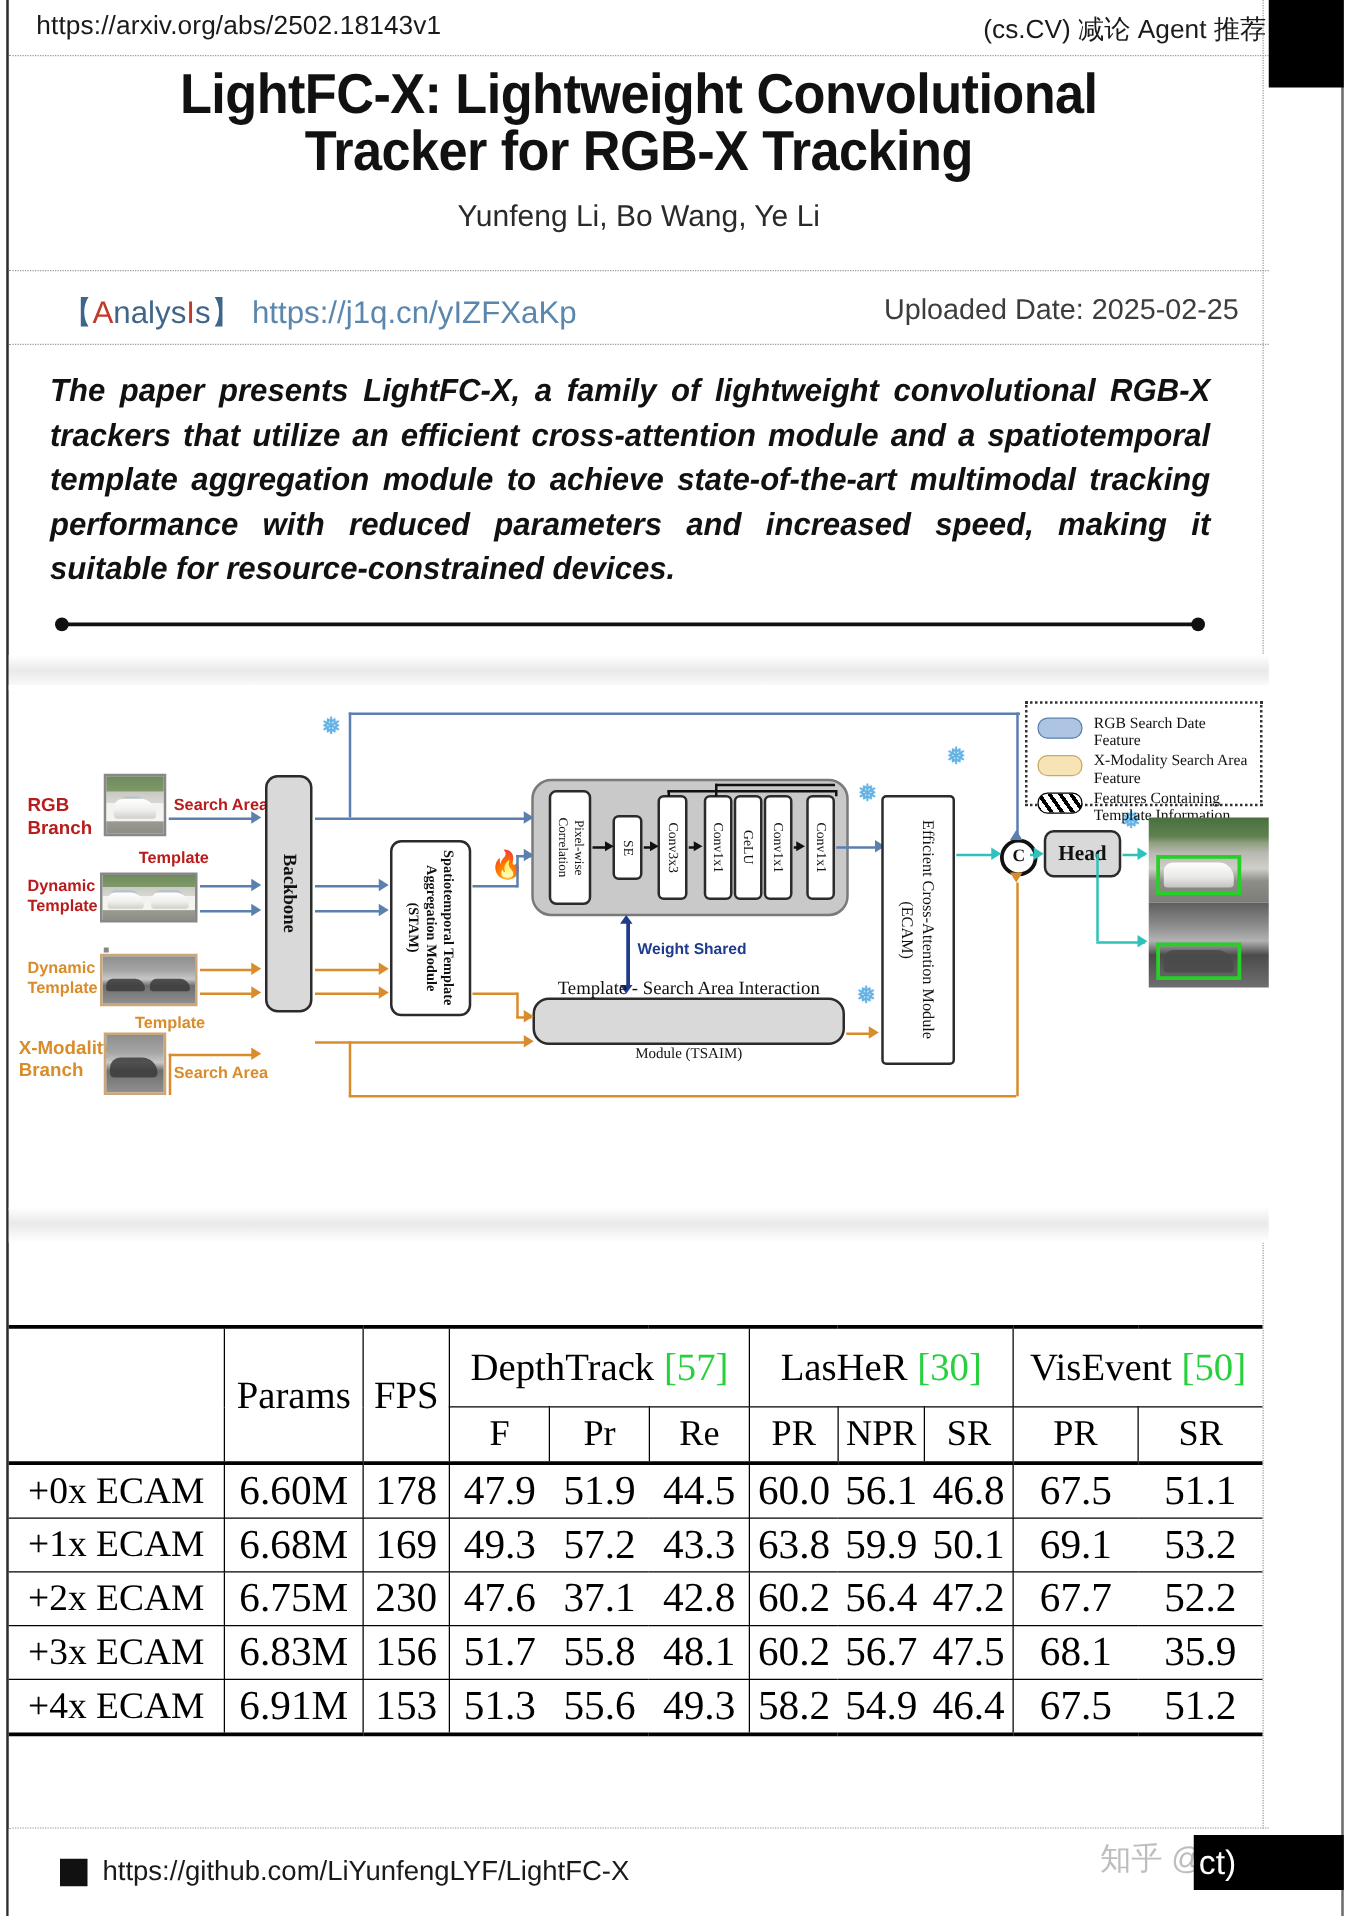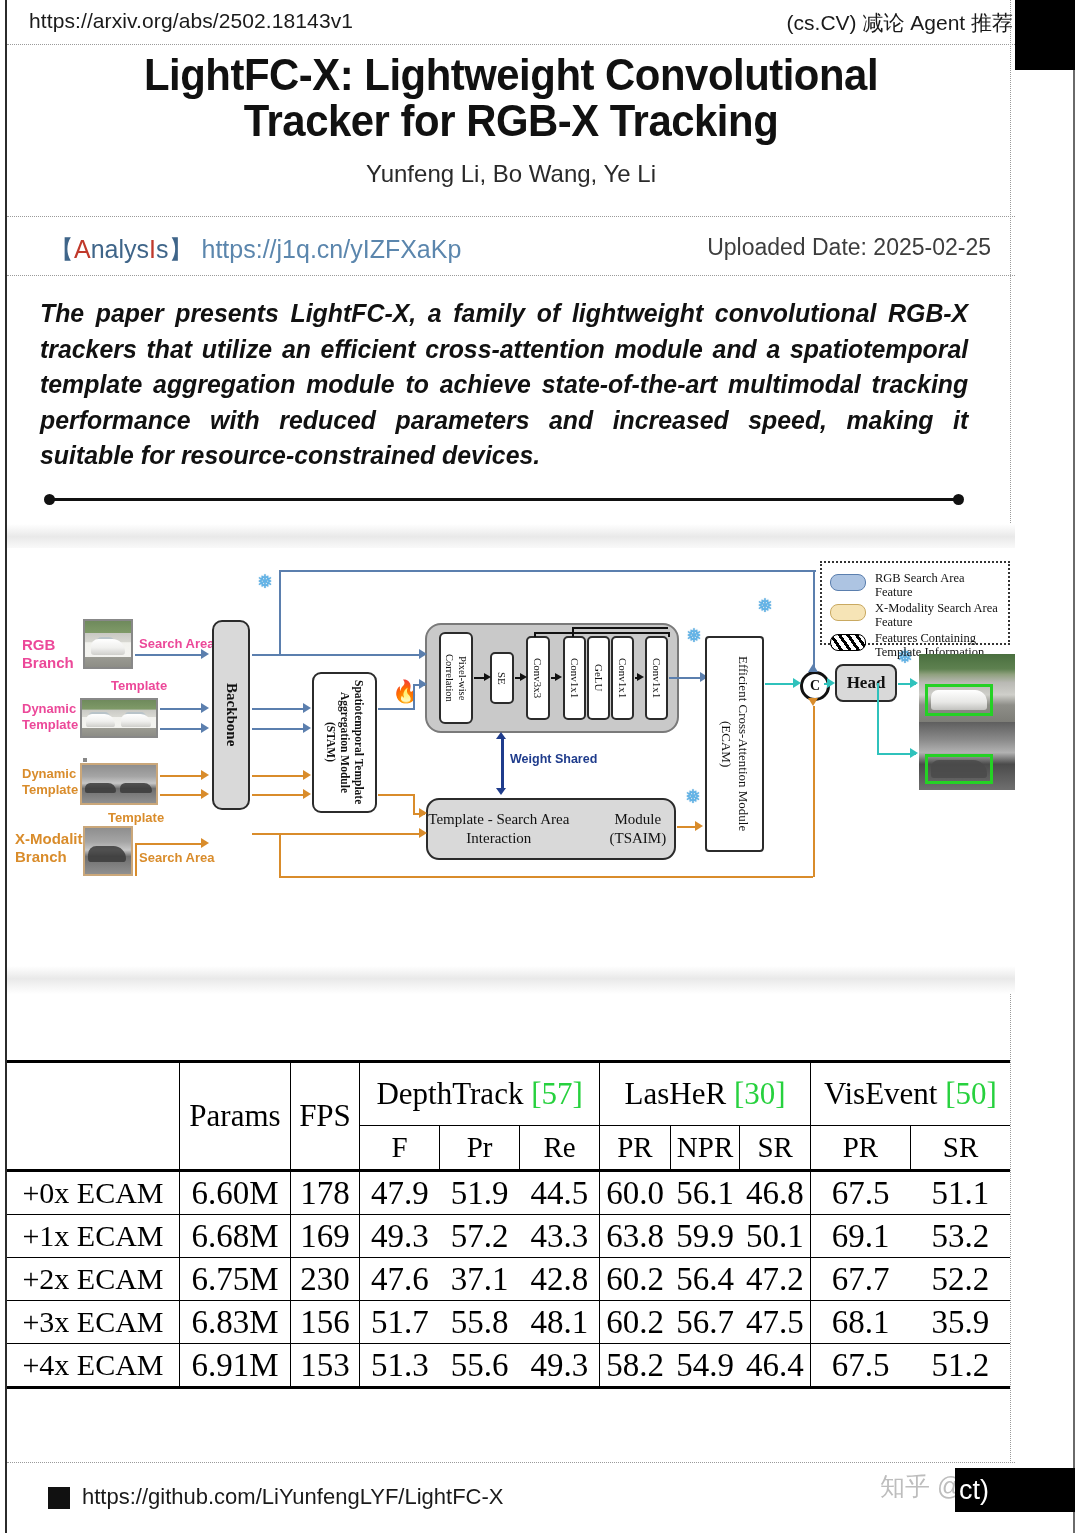--- a/index.html
+++ b/index.html
@@ -91,21 +91,21 @@
     background:linear-gradient(to bottom,#ffffff 0%,#e9e9e9 45%,#f3f3f3 70%,#ffffff 100%);
   }
 
   
   .figure{
     position:absolute;left:7px;top:548px;width:1008px;height:420px;
     background:#fff;
   }
   .fig-inner{position:absolute;left:0;top:0;width:1008px;height:420px;}
   .lbl{position:absolute;font-family:"Liberation Sans",sans-serif;font-weight:700;}
-  .lbl-blue{color:#ec4899;}
+  .lbl-blue{color:#b91c1c;}
   .lbl-orange{color:#d98c2b;}
   .thumb{position:absolute;border:2px solid #888;box-sizing:border-box;overflow:hidden;}
   .thumb-rgb{
     background:
       linear-gradient(to bottom,#6f8a5c 0%,#7f9a68 26%,#c9c9c4 27%,#d8d8d2 46%,#f2f2ee 47%,#f4f4f0 78%,#9a9a92 79%,#8d8d86 100%);
   }
   .thumb-rgb .car{
     position:absolute;left:12%;top:40%;width:76%;height:34%;
     background:linear-gradient(to bottom,#ffffff 0%,#f0f0ee 55%,#cfcfcb 100%);
     border-radius:14px 24px 6px 6px;
@@ -347,43 +347,43 @@
       <div class="arrow-h" style="left:628px;top:129px;width:5px;border-color:#111;"></div>
       <div class="ahead" style="left:630px;top:125px;border-width:4.5px 0 4.5px 7px;border-color:transparent transparent transparent #111;"></div>
       <div class="arrow-h" style="left:662px;top:129px;width:36px;border-color:#5b7fae;"></div>
       <div class="ahead" style="left:693px;top:124px;border-width:5px 0 5px 8px;border-color:transparent transparent transparent #5b7fae;"></div>
 
       <div class="arrow-v" style="left:494px;top:188px;height:54px;border-left:3px solid #1f3c8c;"></div>
       <div class="ahead" style="left:489px;top:184px;border-width:0 5.5px 7px 5.5px;border-color:transparent transparent #1f3c8c transparent;"></div>
       <div class="ahead" style="left:489px;top:240px;border-width:7px 5.5px 0 5.5px;border-color:#1f3c8c transparent transparent transparent;"></div>
       <div class="ws-label" style="left:503px;top:204px;">Weight Shared</div>
 
-      <div class="box" style="left:419px;top:250px;width:250px;height:62px;border-radius:13px;flex-direction:row;gap:32px;">
+      <div class="box" style="left:419px;top:250px;width:250px;height:38px;border-radius:13px;flex-direction:column;gap:32px;">
         <span style="font-size:15px;line-height:19px;">Template - Search Area Interaction</span>
-        <span style="font-size:15px;line-height:19px;">Module (TSAIM)</span>
+        <span style="font-size:12px;line-height:19px;">Module (TSAIM)</span>
       </div>
       <div class="snow" style="left:678px;top:239px;">❅</div>
 
       <div class="box box-w" style="left:698px;top:88px;width:59px;height:216px;border-radius:4px;">
         <span class="vert" style="font-size:13px;line-height:17px;font-weight:400;">Efficient Cross-Attention Module (ECAM)</span>
       </div>
       <div class="snow" style="left:750px;top:48px;">❅</div>
 
       <div class="concat" style="left:793px;top:123px;">
         <span>C</span>
       </div>
       <div class="box" style="left:828px;top:116px;width:62px;height:38px;border-radius:8px;">
         <span style="font-size:17px;font-weight:700;">Head</span>
       </div>
       <div class="snow" style="left:890px;top:99px;">❅</div>
 
       <div class="legend" style="left:813px;top:13px;width:190px;height:84px;">
         <div class="legend-row">
           <span class="swatch sw-blue"></span>
-          <span class="legend-txt">RGB Search Area Feature</span>
+          <span class="legend-txt">RGB Search Date Feature</span>
         </div>
         <div class="legend-row">
           <span class="swatch sw-yellow"></span>
           <span class="legend-txt">X-Modality Search Area Feature</span>
         </div>
         <div class="legend-row">
           <span class="swatch sw-hatch"></span>
           <span class="legend-txt">Features Containing Template Information</span>
         </div>
       </div>

